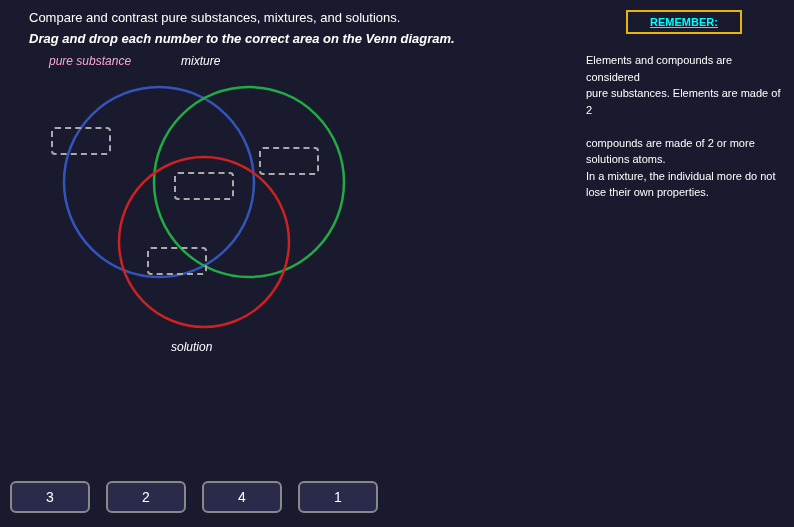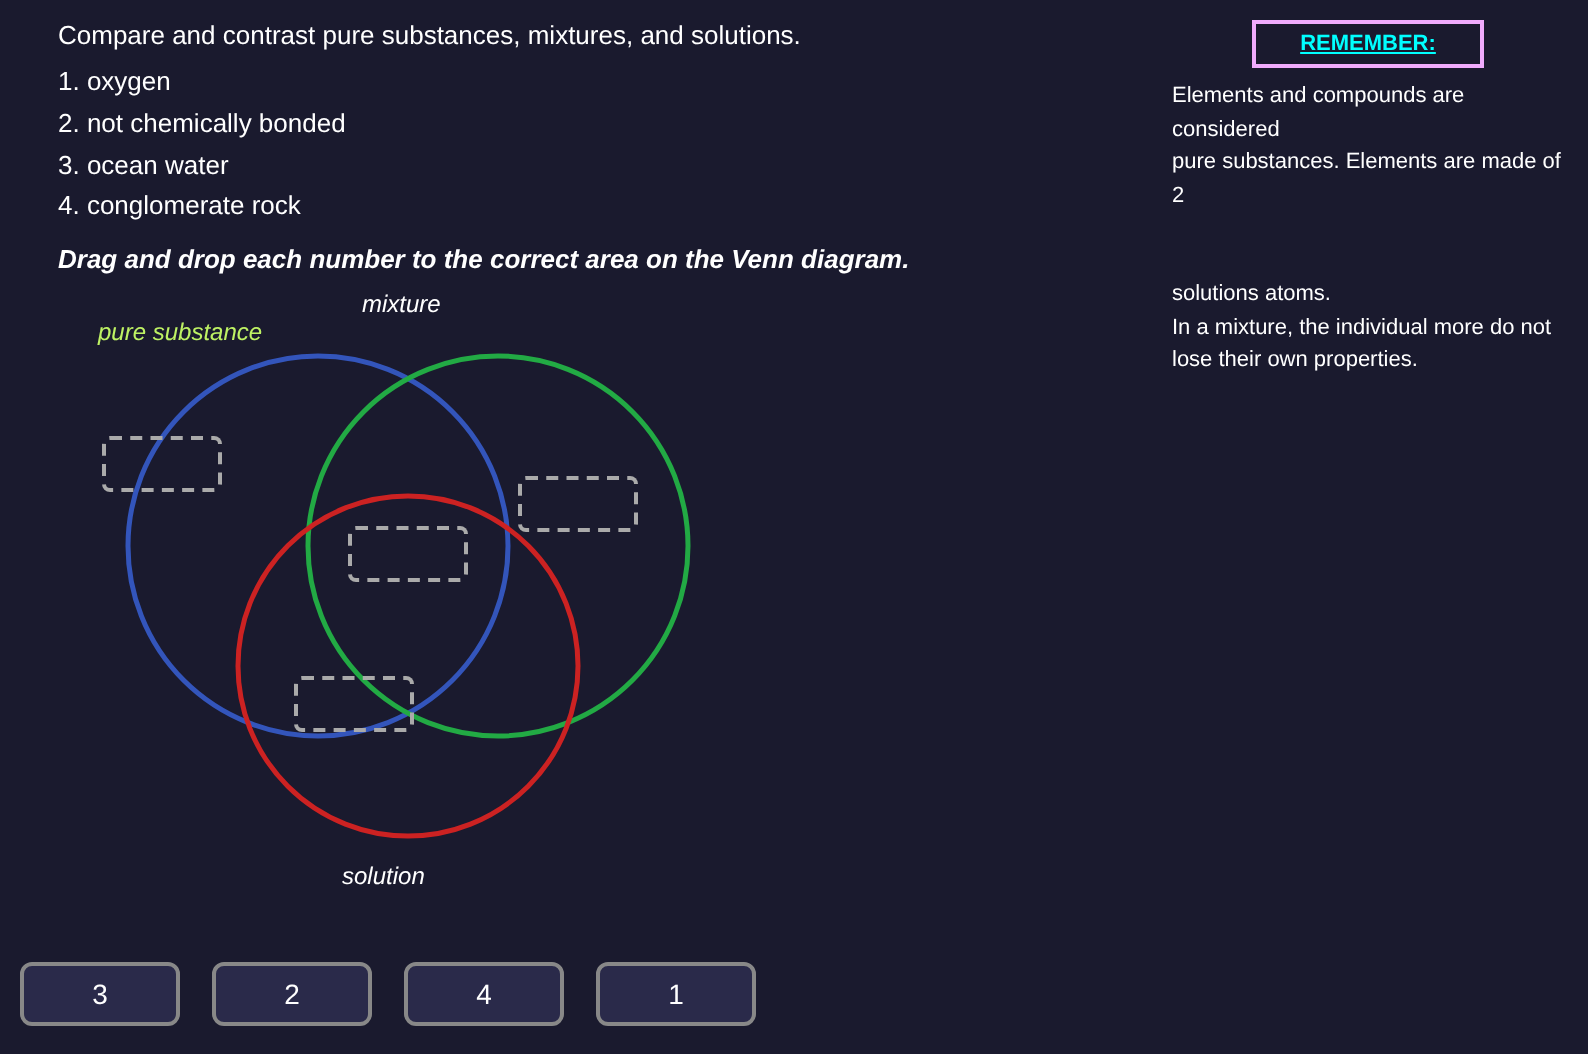--- a/index.html
+++ b/index.html
@@ -47,25 +47,25 @@
       color: #fff;
     }
     .venn-area {
       position: relative;
       width: 380px;
       height: 320px;
       margin-top: 4px;
     }
     .venn-label-pure {
       position: absolute;
-      top: 16px;
+      top: 2px;
       left: 20px;
       font-size: 12px;
       font-style: italic;
-      color: #bef264;
+      color: #f9a8d4;
     }
     .venn-label-mixture {
       position: absolute;
       top: 2px;
       left: 152px;
       font-size: 12px;
       font-style: italic;
       color: #fff;
     }
     .venn-label-solution {
@@ -123,23 +123,23 @@
       display: flex;
       align-items: center;
       justify-content: center;
       font-size: 14px;
       color: #fff;
       cursor: grab;
     }
 
     
     .remember-box {
-      border: 2px solid #f0abfc;
+      border: 2px solid #eab308;
       padding: 4px 22px;
-      margin-bottom: 6px;
+      margin-bottom: 18px;
       display: inline-block;
       background: transparent;
     }
     .remember-title {
       font-size: 11px;
       font-weight: bold;
       color: #00ffff;
       text-decoration: underline;
     }
     .remember-text {
@@ -153,26 +153,20 @@
       flex-direction: column;
       align-items: center;
     }
   </style>
 </head>
 <body>
 
 <div class="main-container">
   <div class="left-panel">
     <div class="question-text">Compare and contrast pure substances, mixtures, and solutions.</div>
-    <div class="items-list">
-      <div>1. oxygen</div>
-      <div>2. not chemically bonded</div>
-      <div>3. ocean water</div>
-      <div>4. conglomerate rock</div>
-    </div>
     <div class="drag-instruction">Drag and drop each number to the correct area on the Venn diagram.</div>
 
     <div class="venn-area">
       <div class="venn-label-pure">pure substance</div>
       <div class="venn-label-mixture">mixture</div>
 
       <svg class="venn-svg" width="340" height="280">
 
         <circle cx="130" cy="110" r="95" fill="none" stroke="#3355bb" stroke-width="2.5"></circle>
 
@@ -199,20 +193,20 @@
 
   <div class="right-panel">
     <div class="right-top">
       <div class="remember-box">
         <div class="remember-title">REMEMBER:</div>
       </div>
       <div class="remember-text">
         <span>Elements and compounds are considered</span><br>
         <span>pure substances. Elements are made of 2</span><br>
         <br>
-        <br>
+        <span>compounds are made of 2 or more</span><br>
         <span>solutions atoms.</span><br>
         <span>In a mixture, the individual more do not</span><br>
         <span>lose their own properties.</span>
       </div>
     </div>
   </div>
 </div>
 
 </body></html>

